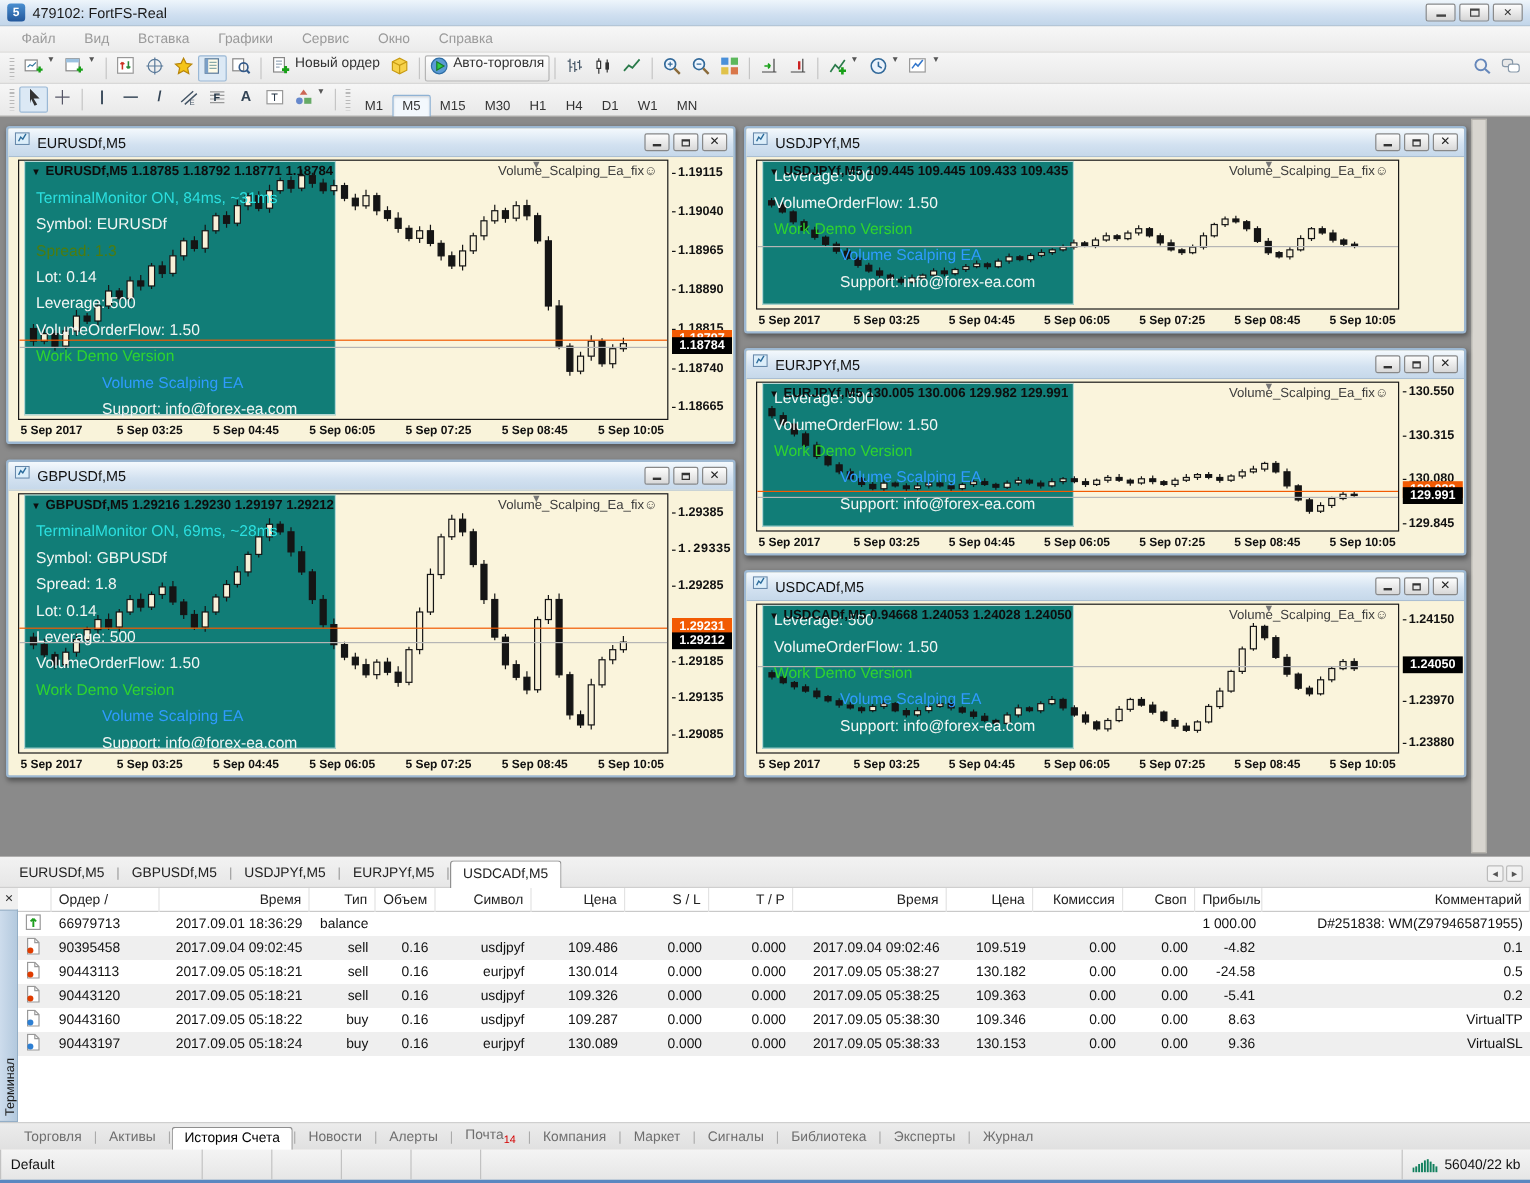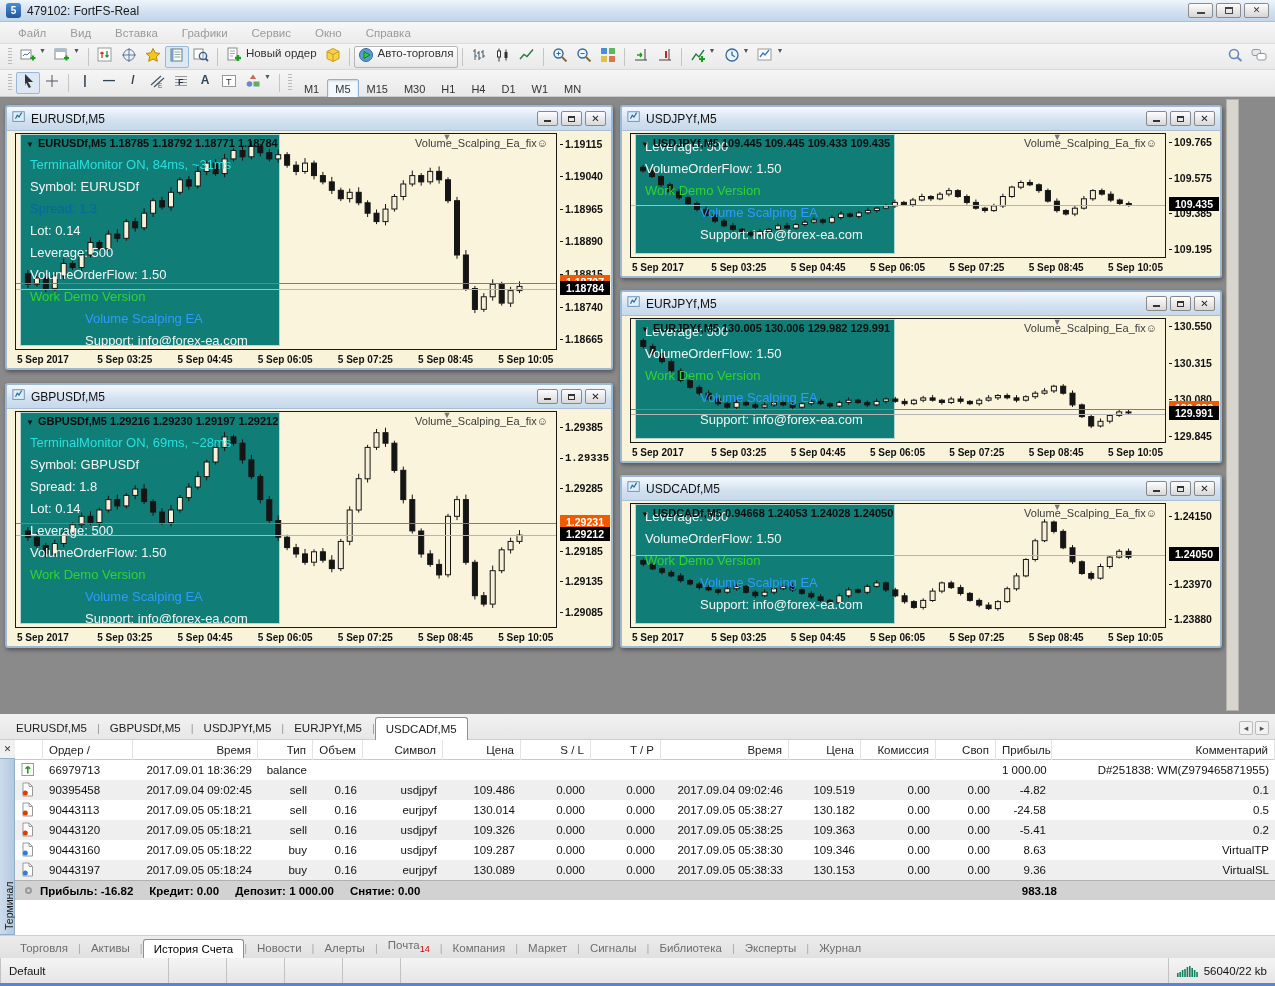--- a/index.html
+++ b/index.html
@@ -485,21 +485,21 @@
             <line x1="494.6" y1="152.8" x2="494.6" y2="172.9" stroke="#151515"></line>
             <rect x="492.1" y="156.6" width="5" height="12.5" fill="#f7f0d8" stroke="#151515"></rect>
             <line x1="503.5" y1="147.4" x2="503.5" y2="159.1" stroke="#151515"></line>
             <rect x="501" y="152.4" width="5" height="4.2" fill="#f7f0d8" stroke="#151515"></rect>
           </svg>
           <div class="hline" style="top: 149px; border-top: 1px solid rgb(242, 90, 2);"></div>
           <div class="hline" style="top: 155px; border-top: 1px solid rgb(181, 181, 181);"></div>
           <div class="ovl-text" style="left: 14px; top: 20px;">
             <div class="ovl-line" style="color: rgb(43, 223, 223);">TerminalMonitor ON, 84ms, ~31ms</div>
             <div class="ovl-line" style="color: rgb(242, 246, 244);">Symbol: EURUSDf</div>
-            <div class="ovl-line" style="color: #0369a1;">Spread: 1.3</div>
+            <div class="ovl-line" style="color: #4d7c0f;">Spread: 1.3</div>
             <div class="ovl-line" style="color: rgb(242, 246, 244);">Lot: 0.14</div>
             <div class="ovl-line" style="color: rgb(242, 246, 244);">Leverage: 500</div>
             <div class="ovl-line" style="color: rgb(242, 246, 244);">VolumeOrderFlow: 1.50</div>
             <div class="ovl-line" style="color: rgb(47, 212, 47);">Work Demo Version</div>
             <div class="ovl-line" style="color: rgb(47, 155, 255); padding-left: 55px;">Volume Scalping EA</div>
             <div class="ovl-line" style="color: rgb(242, 246, 244); padding-left: 55px;">Support: info@forex-ea.com</div>
           </div>
           <div class="ohlc"><span class="tri">▼</span><span>EURUSDf,M5  1.18785 1.18792 1.18771 1.18784</span></div>
           <div class="ea-label"><span>Volume_Scalping_Ea_fix</span><span>☺</span></div>
           <div class="shift-marker" style="left: 79%;">▼</div>
@@ -831,27 +831,20 @@
             <div class="ovl-line" style="color: rgb(242, 246, 244);">Leverage: 500</div>
             <div class="ovl-line" style="color: rgb(242, 246, 244);">VolumeOrderFlow: 1.50</div>
             <div class="ovl-line" style="color: rgb(47, 212, 47);">Work Demo Version</div>
             <div class="ovl-line" style="color: rgb(47, 155, 255); padding-left: 55px;">Volume Scalping EA</div>
             <div class="ovl-line" style="color: rgb(242, 246, 244); padding-left: 55px;">Support: info@forex-ea.com</div>
           </div>
           <div class="ohlc"><span class="tri">▼</span><span>USDJPYf,M5  109.445 109.445 109.433 109.435</span></div>
           <div class="ea-label"><span>Volume_Scalping_Ea_fix</span><span>☺</span></div>
           <div class="shift-marker" style="left: 79%;">▼</div>
         </div>
-        <div class="cw-scale" style="left: 546px; top: 26px; width: 52px; height: 125px;">
-          <div class="slab" style="top: 3px;">109.765</div>
-          <div class="slab" style="top: 39px;">109.575</div>
-          <div class="slab" style="top: 74px;">109.385</div>
-          <div class="slab" style="top: 110px;">109.195</div>
-          <div class="badge" style="top: 64px; background: rgb(0, 0, 0); z-index: 3;">109.435</div>
-        </div>
         <div class="cw-axis" style="left: 10px; top: 153px; width: 536px;">
           <span class="axlab" style="left: 0%;">5 Sep 2017</span>
           <span class="axlab" style="left: 14.8%;">5 Sep 03:25</span>
           <span class="axlab" style="left: 29.6%;">5 Sep 04:45</span>
           <span class="axlab" style="left: 44.4%;">5 Sep 06:05</span>
           <span class="axlab" style="left: 59.2%;">5 Sep 07:25</span>
           <span class="axlab" style="left: 74%;">5 Sep 08:45</span>
           <span class="axlab" style="left: 88.8%;">5 Sep 10:05</span>
         </div>
       </div>
@@ -1327,28 +1320,20 @@
           <div>130.089</div>
           <div>0.000</div>
           <div>0.000</div>
           <div>2017.09.05 05:38:33</div>
           <div>130.153</div>
           <div>0.00</div>
           <div>0.00</div>
           <div>9.36</div>
           <div>VirtualSL</div>
         </div>
-        <div class="tsummary" style="position: relative;">
-          <span class="dot"></span>
-          <span class="gap">Прибыль: -16.82</span>
-          <span class="gap">Кредит: 0.00</span>
-          <span class="gap">Депозит: 1 000.00</span>
-          <span class="gap">Снятие: 0.00</span>
-          <span class="total">983.18</span>
-        </div>
         <div class="term-fill"></div>
       </div>
   </div>
   <div class="bottom-tabs" id="bottomTabs">
       <span class="btab">Торговля</span>
       <span class="btab-sep">|</span>
       <span class="btab">Активы</span>
       <span class="btab-sep">|</span>
       <span class="btab active">История Счета</span>
       <span class="btab-sep">|</span>

